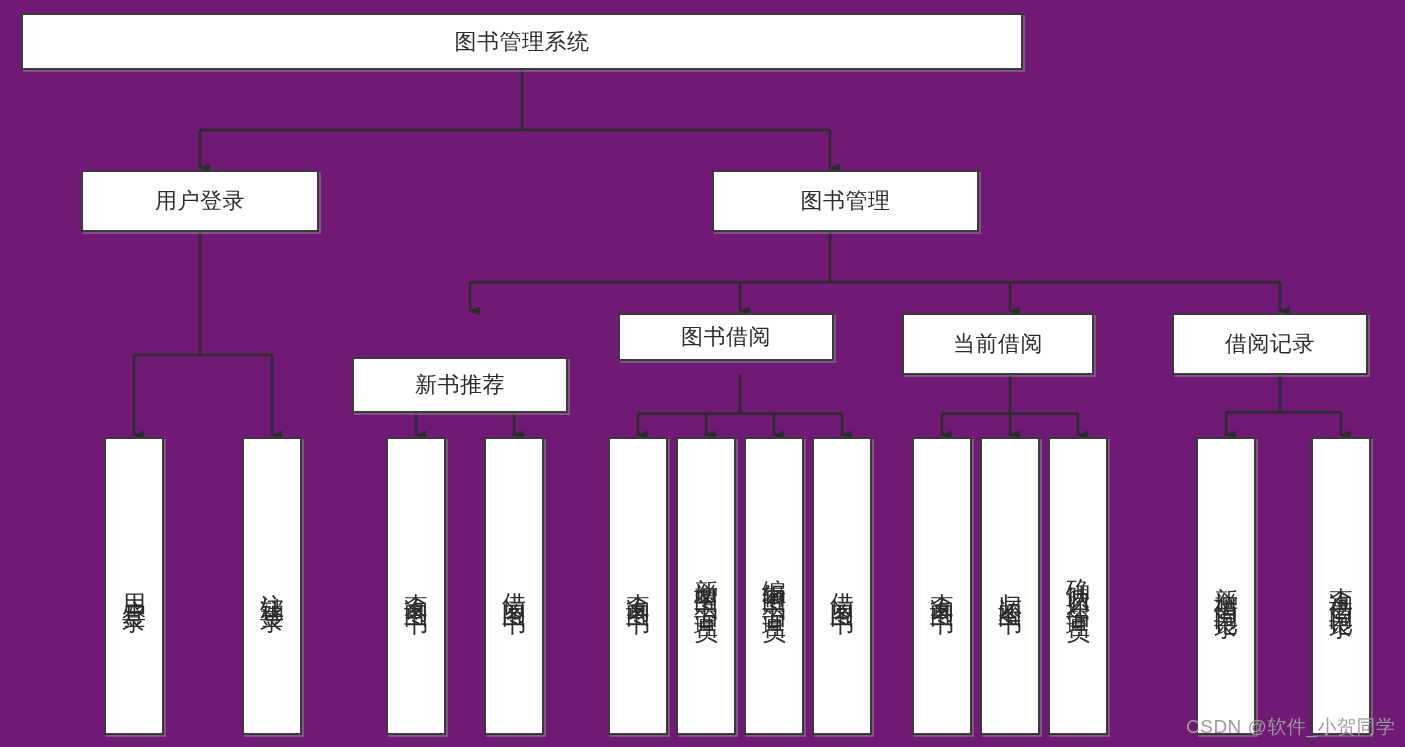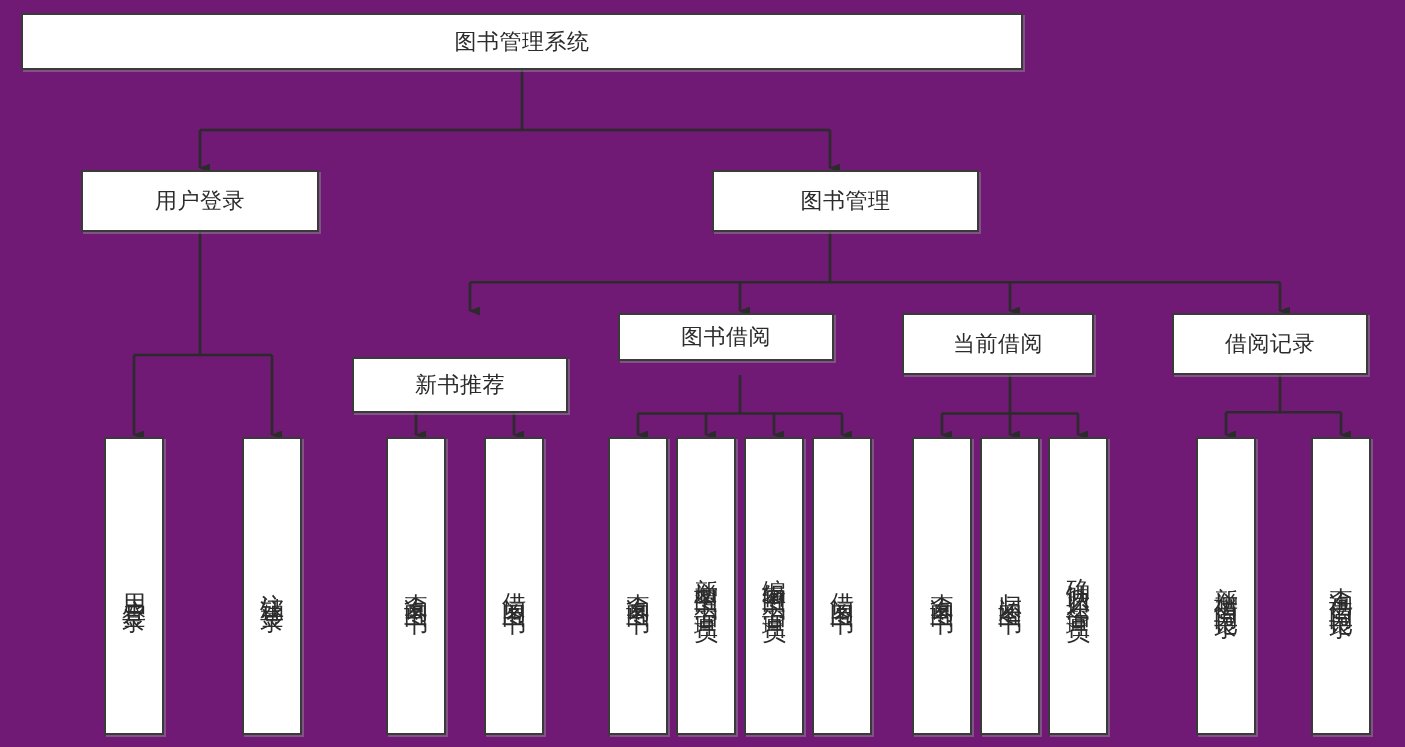--- a/index.html
+++ b/index.html
@@ -174,13 +174,14 @@
         <div class="node-label v-label">确认归还（管理员）</div>
       </div>
       <div class="node-box" style="left: 1196px; top: 437px; width: 60px; height: 298px;">
         <div class="node-label v-label">新增借阅记录</div>
       </div>
       <div class="node-box" style="left: 1311px; top: 437px; width: 60px; height: 298px;">
         <div class="node-label v-label">查询借阅记录</div>
       </div>
     </div>
 
+  <div class="watermark">CSDN @软件_小贺同学</div>
 </div>
 
 </body></html>

